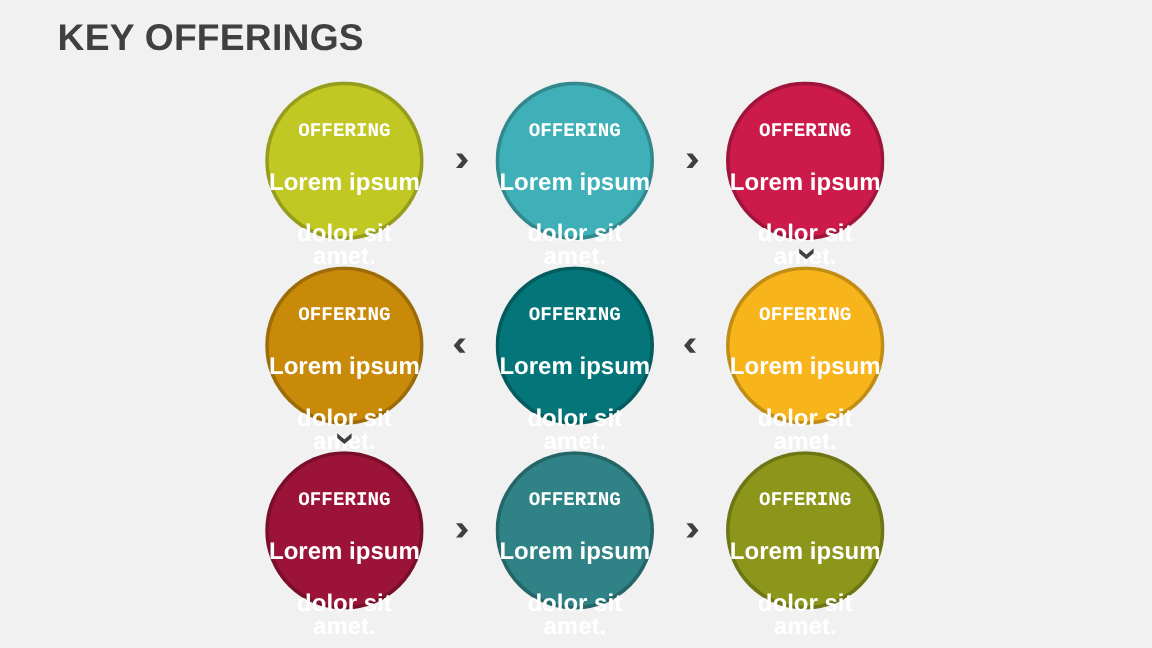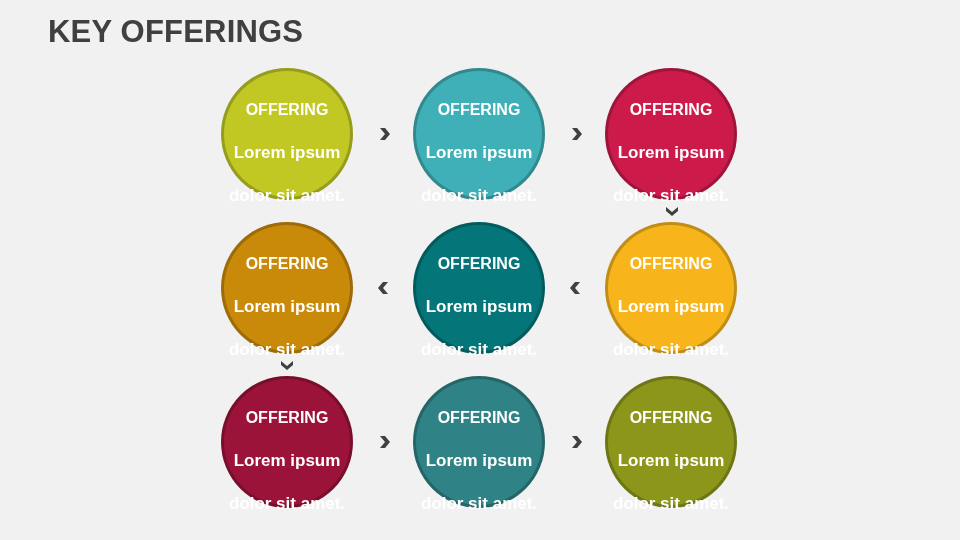--- a/index.html
+++ b/index.html
@@ -13,22 +13,22 @@
       font-size: 31px; font-weight: bold; color: #404040;
       letter-spacing: 0.2px;
     }
     .circle {
       position: absolute; width: 132px; height: 132px; border-radius: 50%;
       box-sizing: border-box; border: 3px solid rgba(0,0,0,0.22);
       display: flex; flex-direction: column; align-items: center;
       color: #fff; text-align: center;
     }
     .circle .icon { margin-top: 22px; height: 22px; width: 24px; }
-    .circle .heading { font-weight: bold; font-size: 16px; margin-top: 7px; line-height: 19px; }
-    .circle .desc { font-size: 17px; line-height: 19px; font-weight: bold; margin-top: 24px; }
+    .circle .heading { font-weight: bold; font-size: 16px; margin-top: 7px; line-height: 19px; font-family: Liberation Mono, monospace; }
+    .circle .desc { font-size: 20px; line-height: 19px; font-weight: bold; margin-top: 24px; }
     .arrow { position: absolute; width: 14px; height: 14px; }
   </style>
 </head>
 <body>
 
 <div class="title">KEY OFFERINGS</div>
 
 <div class="circle" style="left:221px;top:68px;background:#c1c823;">
   <svg class="icon" viewBox="0 0 24 22">
     <rect x="9" y="2" width="12" height="17" rx="1" fill="#fff"></rect>

